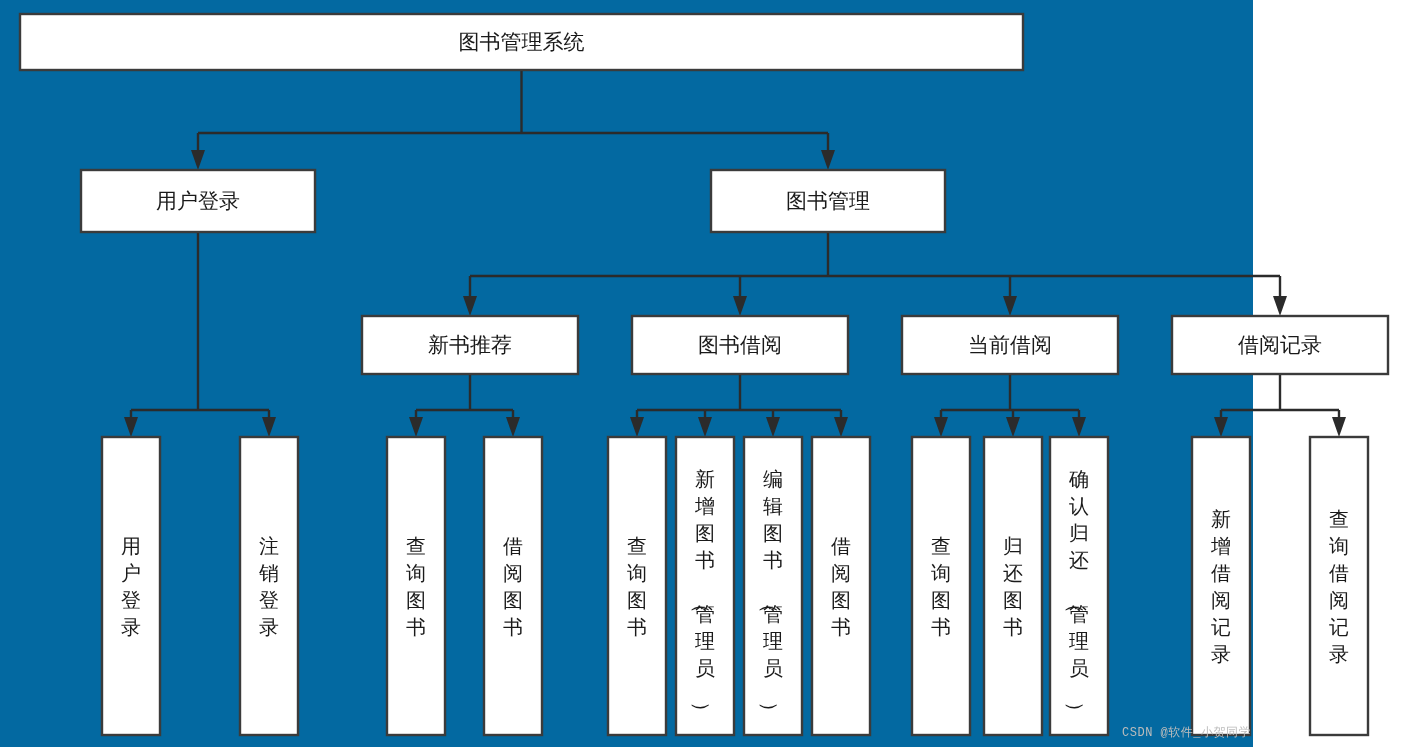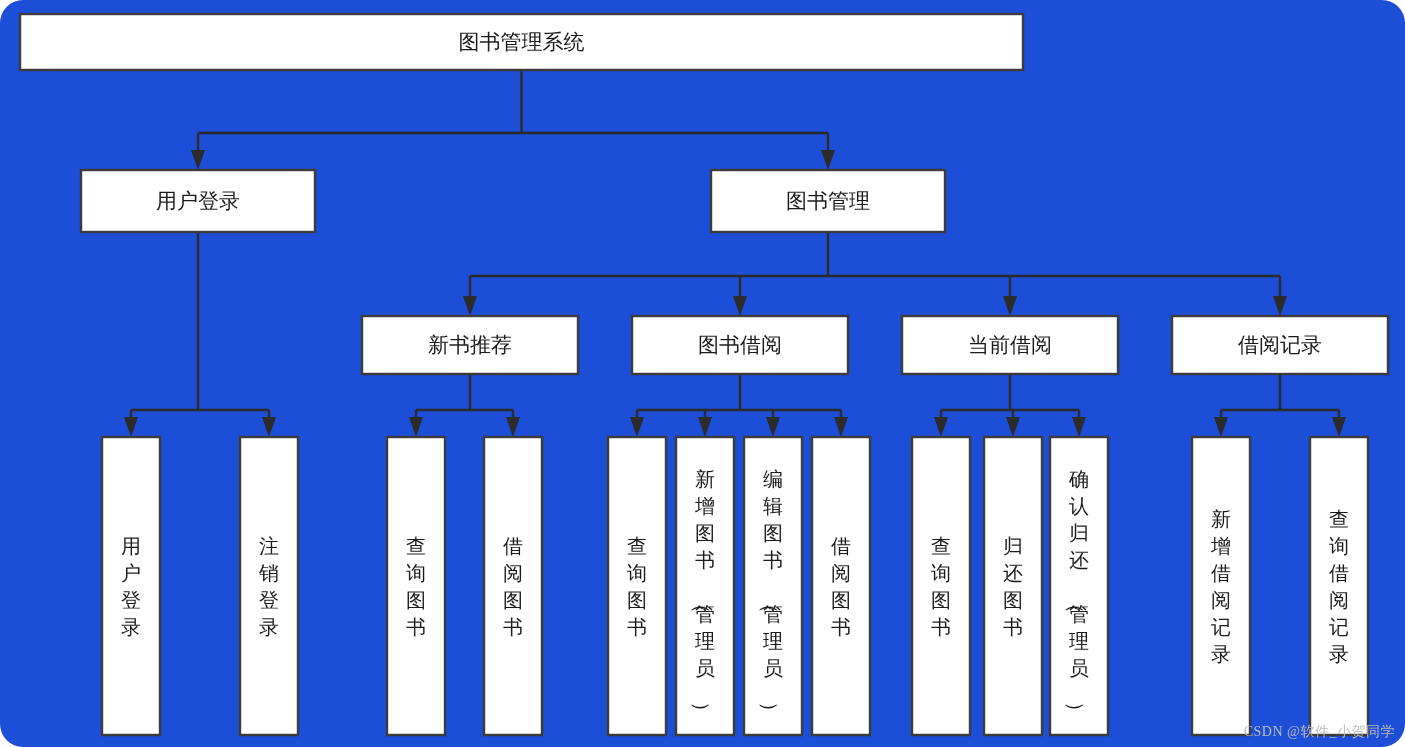--- a/index.html
+++ b/index.html
@@ -9,24 +9,23 @@
     background: #ffffff;
   }
   body {
     width: 1405px;
     height: 747px;
     overflow: hidden;
     font-family: "DejaVu Sans", "Liberation Sans", sans-serif;
   }
   #diagram-root {
     position: relative;
-    width: 1405px;
+    width: 1253px;
     height: 747px;
-    background: #1d4ed8;
-    border-radius: 23px;
+    background: #0369a1;
   }
   svg.tree-canvas {
     position: absolute;
     left: 0;
     top: 0;
     width: 1405px;
     height: 747px;
     display: block;
   }
   .node-box {
@@ -57,25 +56,25 @@
     stroke-width: 2.4;
     fill: none;
     stroke-linecap: butt;
   }
   .arrow-head {
     fill: #2b2b2b;
     stroke: none;
   }
   .watermark {
     position: absolute;
-    right: 10px;
+    right: 2px;
     bottom: 6px;
     color: #bcbcbc;
-    font-size: 14px;
-    font-family: Liberation Serif, serif;
+    font-size: 12px;
+    font-family: Liberation Mono, monospace;
     white-space: nowrap;
     letter-spacing: 0.5px;
     pointer-events: none;
   }
 </style>
 </head>
 <body>
 
 <div id="diagram-root">
 

